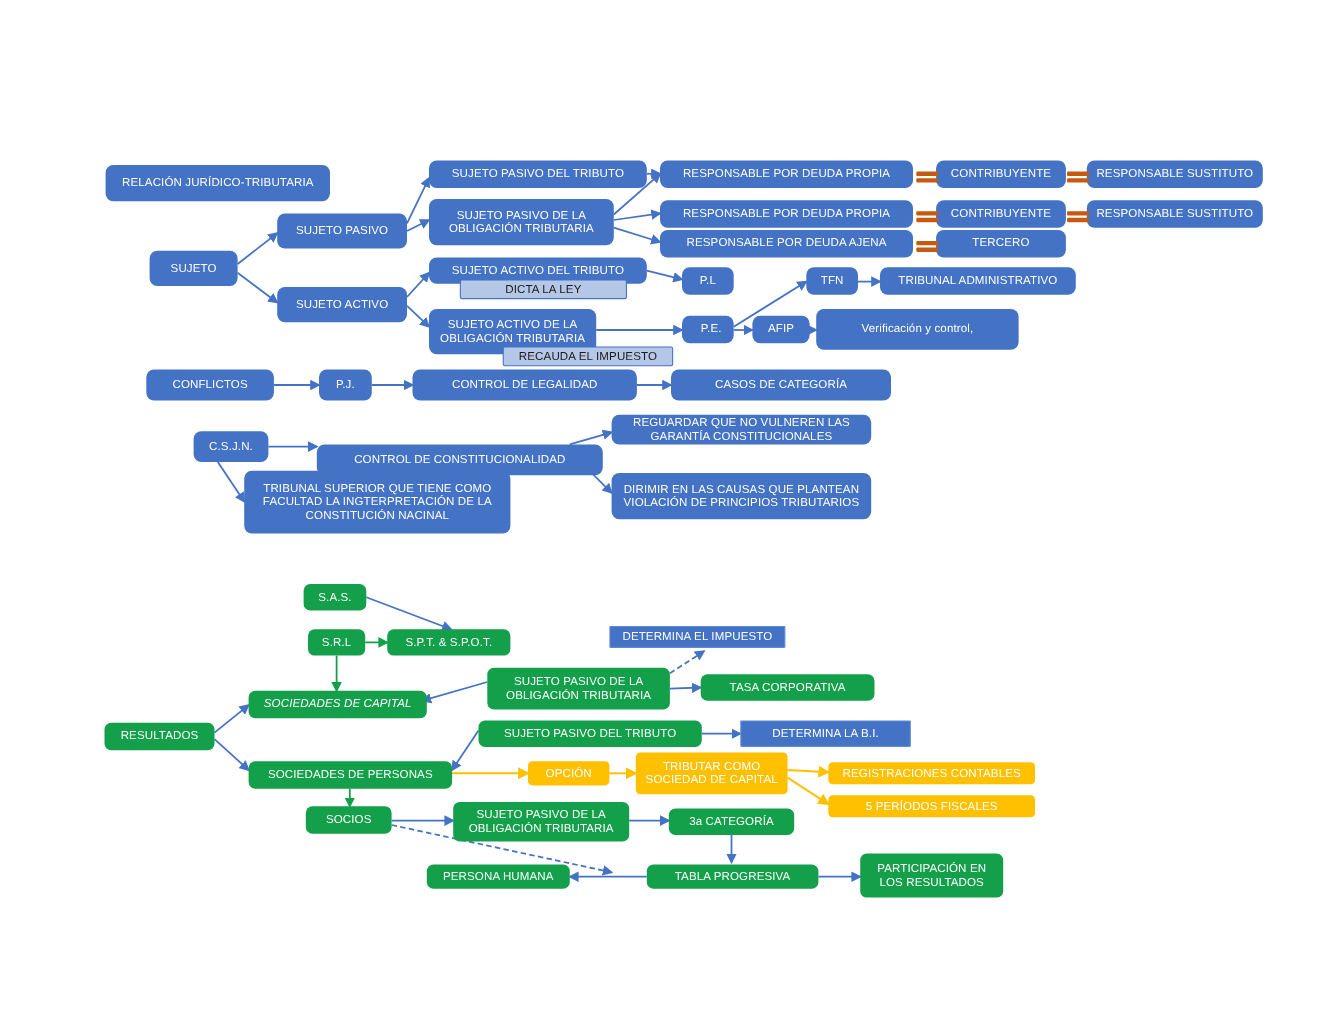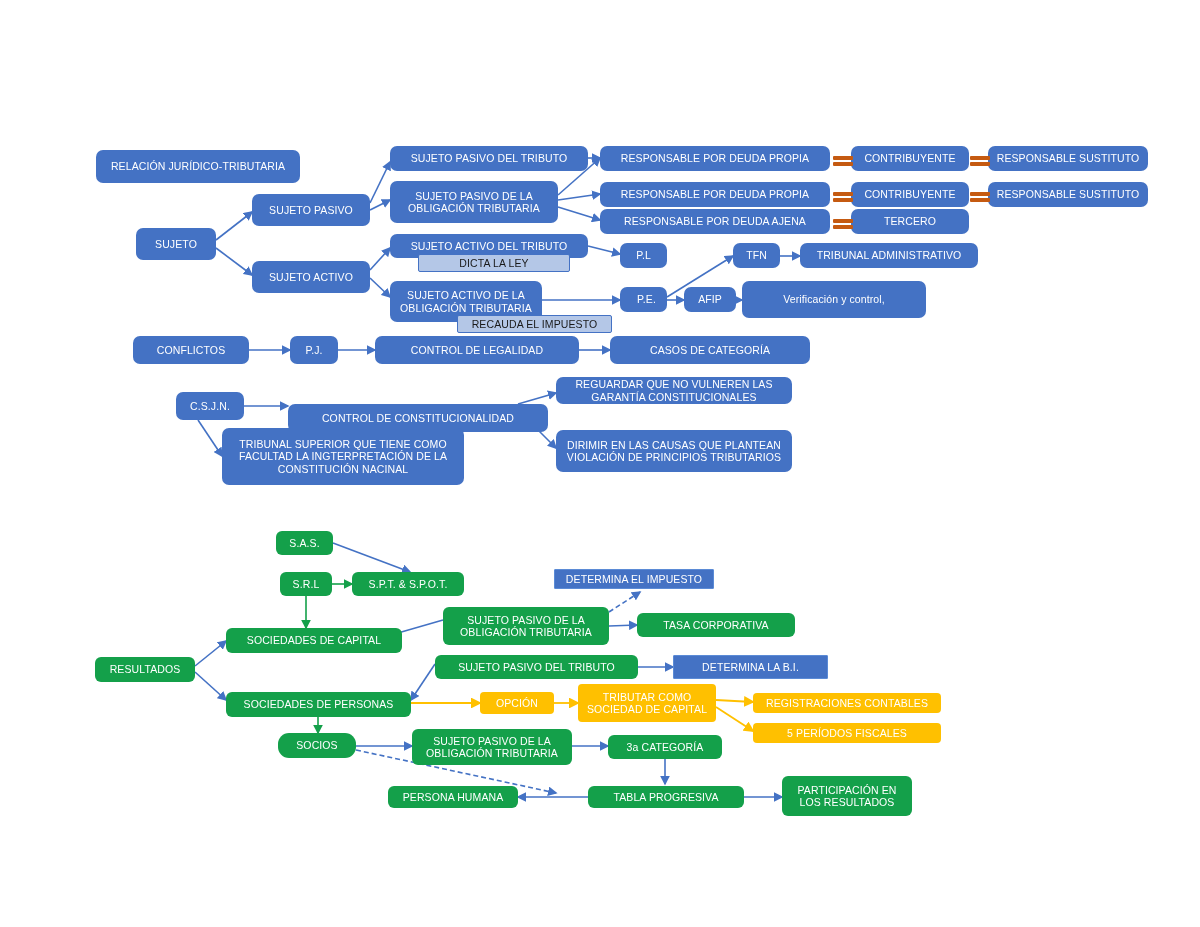--- a/index.html
+++ b/index.html
@@ -142,23 +142,23 @@
       <div class="node blue" style="left: 610px; top: 336px; width: 200px; height: 28px;">CASOS DE CATEGORÍA</div>
       <div class="node blue" style="left: 176px; top: 392px; width: 68px; height: 28px;">C.S.J.N.</div>
       <div class="node blue" style="left: 288px; top: 404px; width: 260px; height: 28px;">CONTROL DE CONSTITUCIONALIDAD</div>
       <div class="node blue" style="left: 556px; top: 377px; width: 236px; height: 27px;">REGUARDAR QUE NO VULNEREN LAS<br>GARANTÍA CONSTITUCIONALES</div>
       <div class="node blue" style="left: 556px; top: 430px; width: 236px; height: 42px;">DIRIMIR EN LAS CAUSAS QUE PLANTEAN<br>VIOLACIÓN DE PRINCIPIOS TRIBUTARIOS</div>
       <div class="node blue" style="left: 222px; top: 428px; width: 242px; height: 57px;">TRIBUNAL SUPERIOR QUE TIENE COMO<br>FACULTAD LA INGTERPRETACIÓN DE LA<br>CONSTITUCIÓN NACINAL</div>
       <div class="node green" style="left: 276px; top: 531px; width: 57px; height: 24px;">S.A.S.</div>
       <div class="node green" style="left: 280px; top: 572px; width: 52px; height: 24px;">S.R.L</div>
       <div class="node green" style="left: 352px; top: 572px; width: 112px; height: 24px;">S.P.T. &amp; S.P.O.T.</div>
       <div class="node green" style="left: 95px; top: 657px; width: 100px; height: 25px;">RESULTADOS</div>
-      <div class="node green" style="left: 226px; top: 628px; width: 176px; height: 25px;">SOCIEDADES DE CAPITAL</div>
+      <div class="node green" style="left: 226px; top: 628px; width: 162px; height: 25px; font-style: italic;">SOCIEDADES DE CAPITAL</div>
       <div class="node green" style="left: 226px; top: 692px; width: 185px; height: 25px;">SOCIEDADES DE PERSONAS</div>
-      <div class="node green" style="left: 278px; top: 733px; width: 78px; height: 25px; border-radius: 11px;">SOCIOS</div>
+      <div class="node green" style="left: 278px; top: 733px; width: 78px; height: 25px;">SOCIOS</div>
       <div class="node blue-sharp" style="left: 554px; top: 569px; width: 160px; height: 20px;">DETERMINA EL IMPUESTO</div>
       <div class="node green" style="left: 443px; top: 607px; width: 166px; height: 38px;">SUJETO PASIVO DE LA<br>OBLIGACIÓN TRIBUTARIA</div>
       <div class="node green" style="left: 637px; top: 613px; width: 158px; height: 24px;">TASA CORPORATIVA</div>
       <div class="node green" style="left: 435px; top: 655px; width: 203px; height: 24px;">SUJETO PASIVO DEL TRIBUTO</div>
       <div class="node blue-sharp" style="left: 673px; top: 655px; width: 155px; height: 24px;">DETERMINA LA B.I.</div>
       <div class="node yellow" style="left: 480px; top: 692px; width: 74px; height: 22px;">OPCIÓN</div>
       <div class="node yellow" style="left: 578px; top: 684px; width: 138px; height: 38px;">TRIBUTAR COMO<br>SOCIEDAD DE CAPITAL</div>
       <div class="node yellow" style="left: 753px; top: 693px; width: 188px; height: 20px;">REGISTRACIONES CONTABLES</div>
       <div class="node yellow" style="left: 753px; top: 723px; width: 188px; height: 20px;">5 PERÍODOS FISCALES</div>
       <div class="node green" style="left: 412px; top: 729px; width: 160px; height: 36px;">SUJETO PASIVO DE LA<br>OBLIGACIÓN TRIBUTARIA</div>

